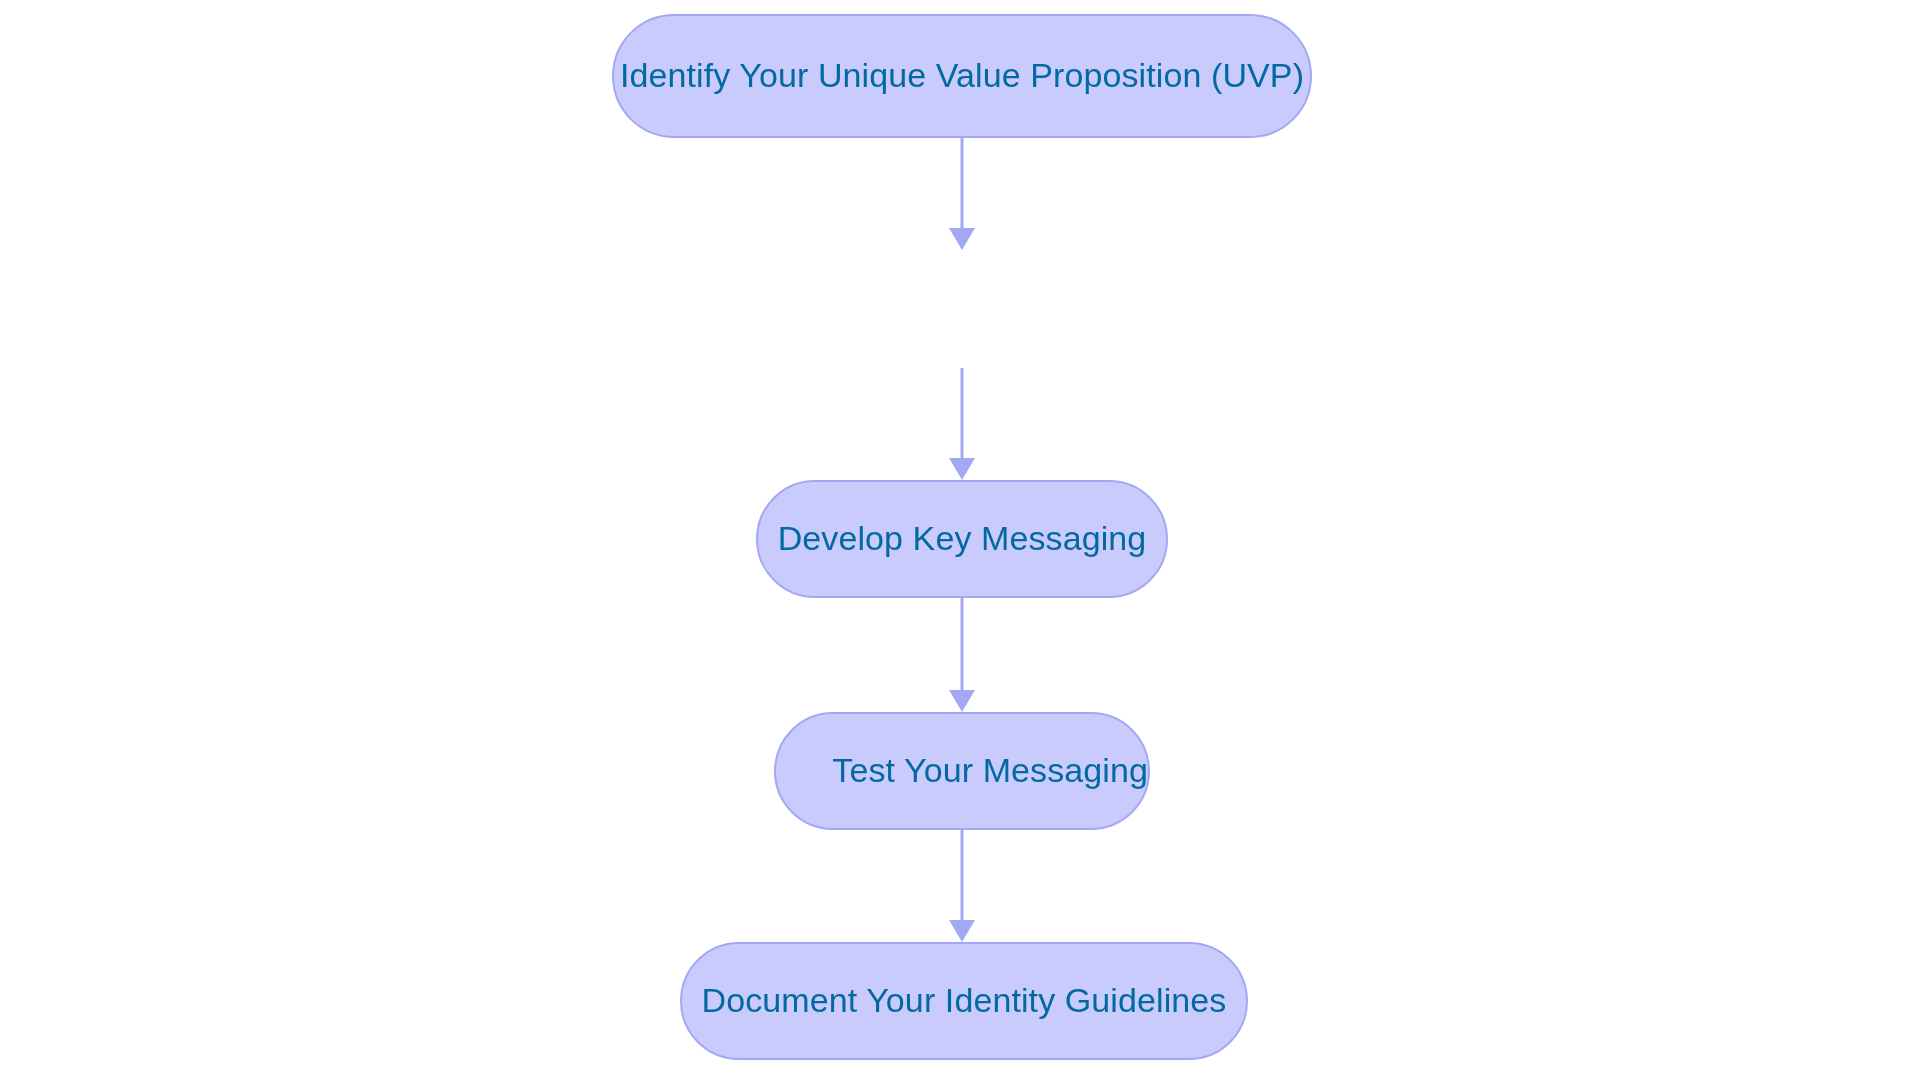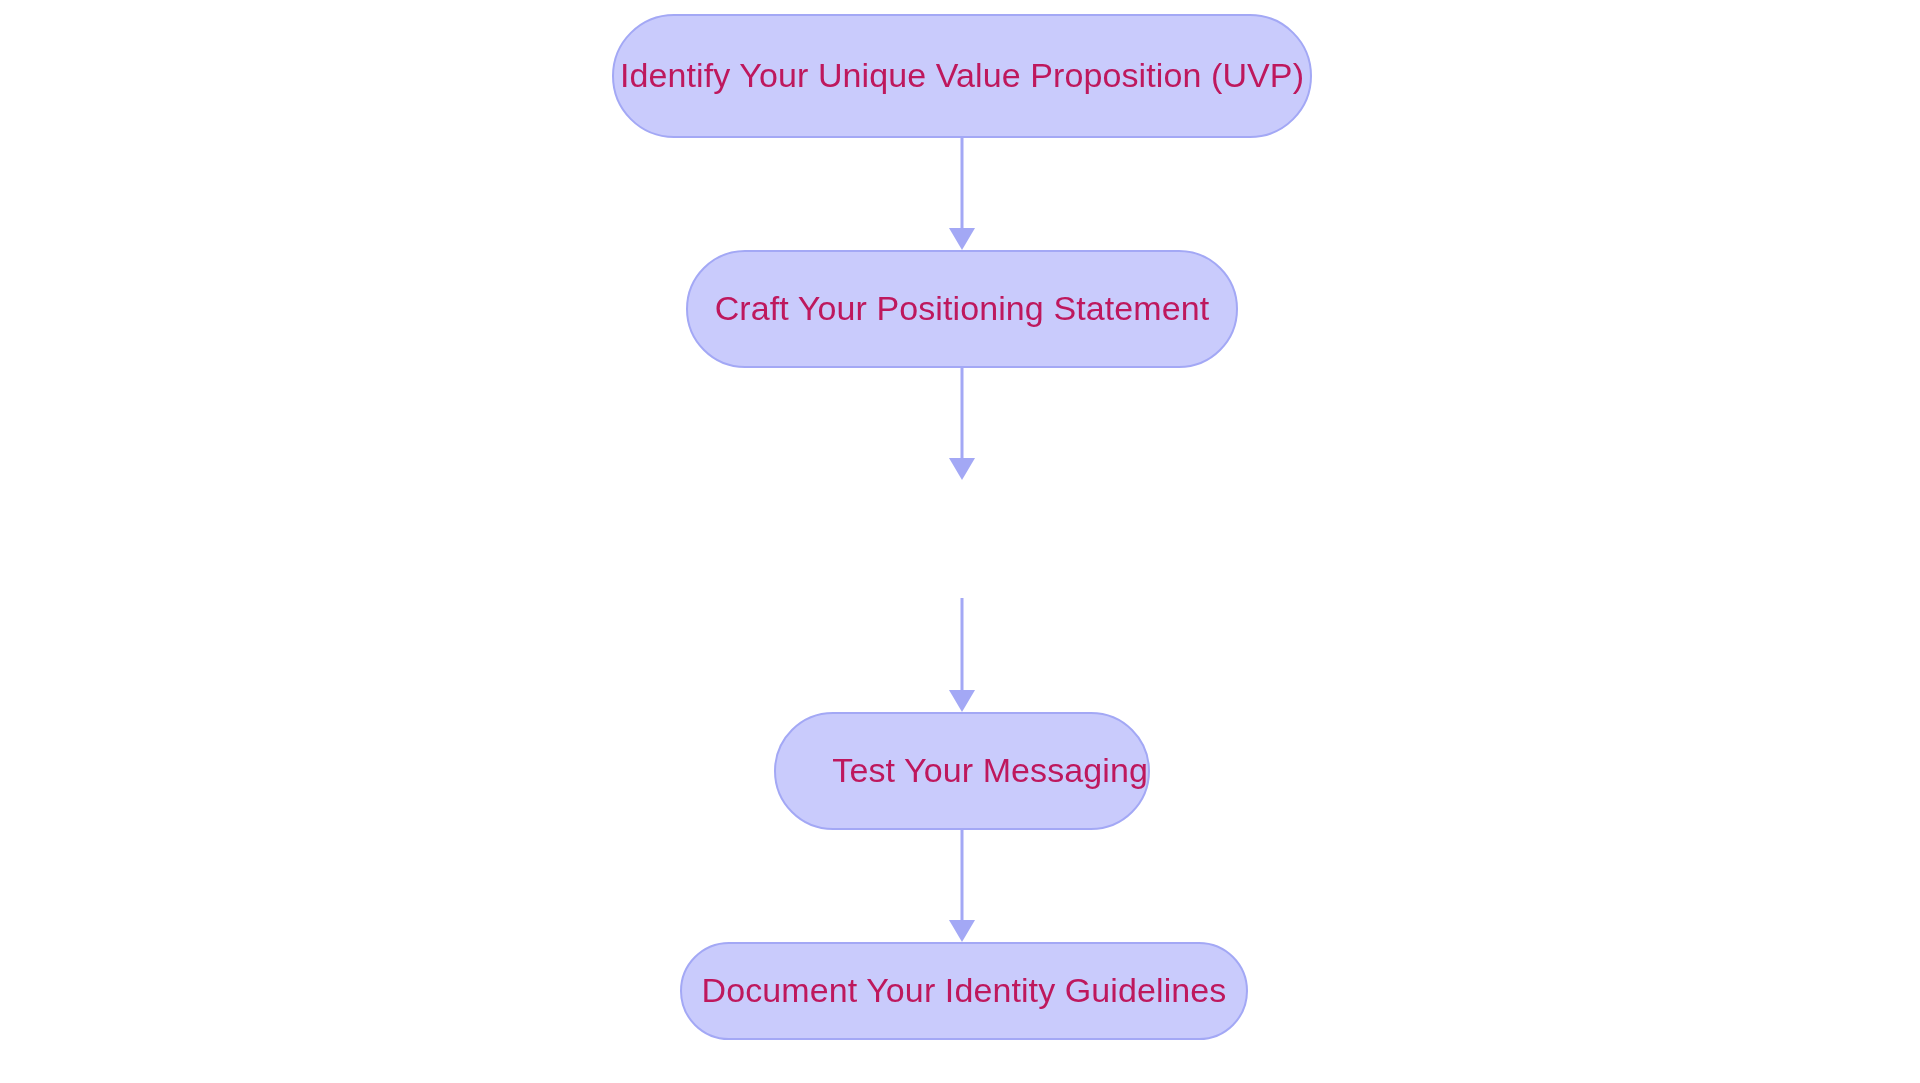--- a/index.html
+++ b/index.html
@@ -30,21 +30,21 @@
     box-sizing: border-box;
     background: #c9cbfc;
     border: 2px solid #a3a8f5;
     border-radius: 999px;
     display: flex;
     align-items: center;
     justify-content: center;
     text-align: center;
   }
   .node-label {
-    color: #be185d;
+    color: #0369a1;
     font-family: "Liberation Sans", sans-serif;
     font-size: 34px;
     font-weight: 400;
     letter-spacing: 0.1px;
     line-height: 1.1;
     white-space: nowrap;
   }
   .connector {
     position: absolute;
     pointer-events: none;
@@ -92,27 +92,27 @@
 
     <div class="connector" style="left:938px; top:830px; width:48px; height:112px;">
       <div class="conn-line" style="height:92px;"></div>
       <div class="conn-head"></div>
     </div>
 
     <div class="node" style="left:612px; top:14px; width:700px; height:124px;">
       <span class="node-label">Identify Your Unique Value Proposition (UVP)</span>
     </div>
 
-    <div class="node" style="left:686px; top:250px; width:552px; height:118px;">
-      <span class="node-label">Craft Your Positioning Statement</span>
+
+    <div class="node" style="left:756px; top:480px; width:412px; height:118px;">
+      <span class="node-label">Develop Key Messaging</span>
     </div>
-
 
     <div class="node" style="left:774px; top:712px; width:376px; height:118px;justify-content:flex-end;">
       <span class="node-label">Test Your Messaging</span>
     </div>
 
-    <div class="node" style="left:680px; top:942px; width:568px; height:98px;">
+    <div class="node" style="left:680px; top:942px; width:568px; height:118px;">
       <span class="node-label">Document Your Identity Guidelines</span>
     </div>
 
   </div>
 </div>
 
 </body></html>

